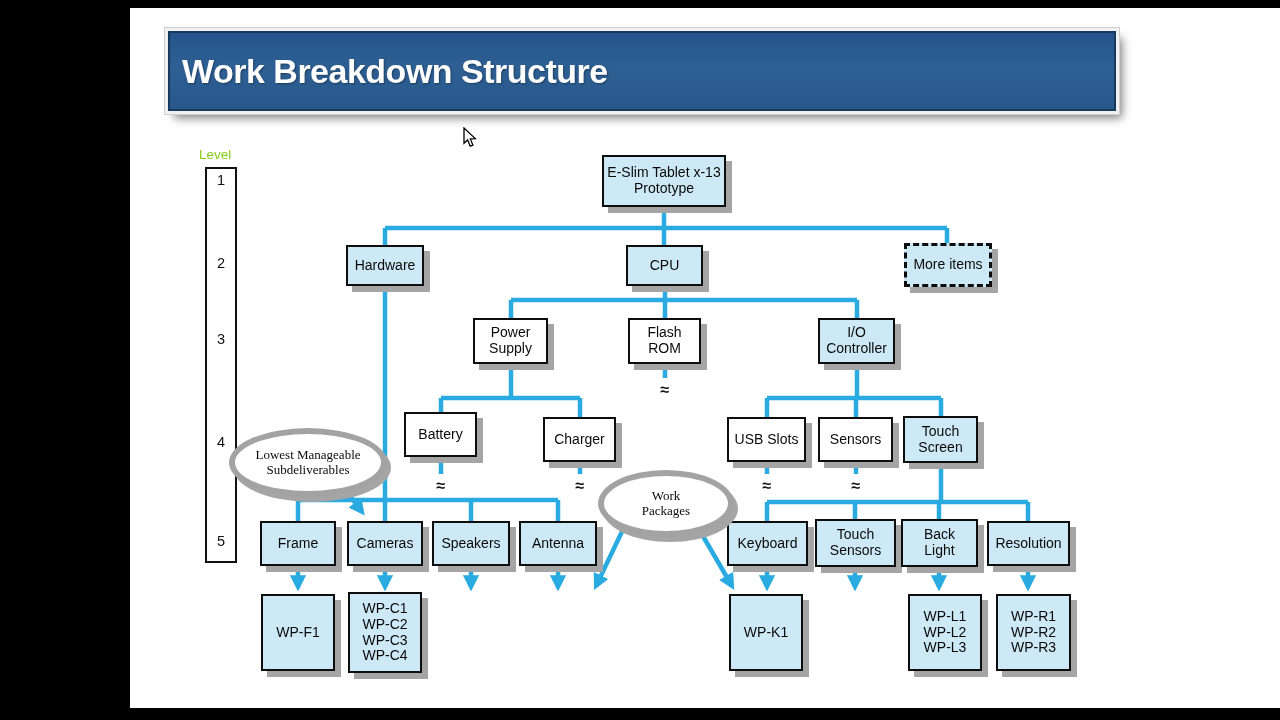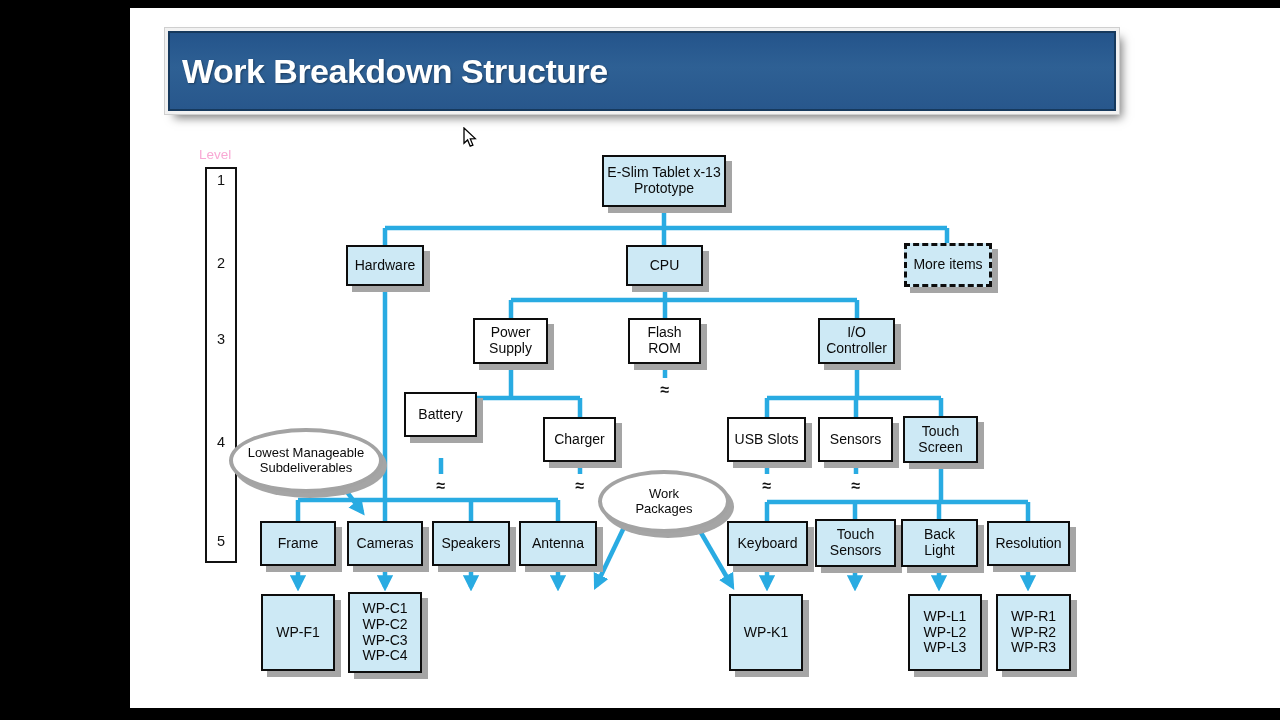--- a/index.html
+++ b/index.html
@@ -9,37 +9,37 @@
   
   #banner{position:absolute;left:168px;top:31px;width:944px;height:76px;
     background:linear-gradient(180deg,#24548b 0%, #2e6094 45%, #28578c 100%);
     border:2px solid #16395d;
     box-shadow:0 0 0 3px #f1f1f1,0 0 0 4px #cfcfcf,6px 7px 9px rgba(0,0,0,0.5);
     display:flex;align-items:center;}
   #banner-title{color:#ffffff;font-weight:bold;font-size:34px;letter-spacing:-0.5px;padding-left:12px;
     text-shadow:1px 1px 2px rgba(0,0,0,0.35);white-space:nowrap;}
 
   
-  #level-label{position:absolute;left:199px;top:147px;font-size:13.5px;color:#f9a8d4;}
+  #level-label{position:absolute;left:199px;top:147px;font-size:13.5px;color:#84cc16;}
   #level-rect{position:absolute;left:205px;top:167px;width:28px;height:392px;border:2.5px solid #111;background:#fff;}
   .level-num{position:absolute;width:32px;left:205px;text-align:center;font-size:14.5px;color:#111;}
 
   
   .node{position:absolute;background:var(--node-fill,#CDE9F5);border:2px solid #0d0d0d;
     box-shadow:6px 6px 0 var(--shadow,#a8a8a8);
     display:flex;align-items:center;justify-content:center;text-align:center;
     font-size:14px;line-height:1.14;color:#0a0a0a;white-space:pre-line;z-index:3;}
   .node.white{background:var(--node-fill-alt,#ffffff);}
   .node.dashed{border:3px dashed #0d0d0d;}
 
   
-  .callout{position:absolute;background:#fff;border:4px solid #a3a3a3;border-radius:50%;
+  .callout{position:absolute;background:#fff;border:6px solid #a3a3a3;border-radius:50%;
     box-shadow:4px 5px 0 var(--shadow,#a8a8a8);
     display:flex;align-items:center;justify-content:center;text-align:center;
-    font-size:13px;line-height:1.15;color:#0a0a0a;white-space:pre-line;z-index:4;}
+    font-size:13px;line-height:1.15;color:#0a0a0a;white-space:pre-line;z-index:4;font-family:Liberation Serif, serif;}
 
   
   .approx{position:absolute;transform:translateX(-50%);font-size:16px;font-weight:bold;color:#111;z-index:3;}
 
   #connectors{position:absolute;left:0;top:0;width:1280px;height:720px;z-index:2;pointer-events:none;}
   #connectors path{stroke:var(--connector,#29ABE2);stroke-width:4.5;fill:none;}
   #connectors .arrow{marker-end:url(#ah);}
   #ah path{fill:var(--connector,#29ABE2);stroke:none;}
 
   #cursor{position:absolute;left:463px;top:127px;z-index:9;}
@@ -108,21 +108,21 @@
   <div class="node" style="left:626px;top:245px;width:73px;height:37px">CPU</div>
   <div class="node dashed" style="left:904px;top:243px;width:82px;height:38px">More items</div>
 
   <div class="node white" style="left:473px;top:318px;width:71px;height:42px">Power
 Supply</div>
   <div class="node white" style="left:628px;top:318px;width:69px;height:42px">Flash
 ROM</div>
   <div class="node" style="left:818px;top:318px;width:73px;height:42px">I/O
 Controller</div>
 
-  <div class="node white" style="left:404px;top:392px;width:69px;height:41px">Battery</div>
+  <div class="node white" style="left:404px;top:412px;width:69px;height:41px">Battery</div>
   <div class="node white" style="left:543px;top:417px;width:69px;height:41px">Charger</div>
   <div class="node white" style="left:727px;top:417px;width:75px;height:41px">USB Slots</div>
   <div class="node white" style="left:818px;top:417px;width:71px;height:41px">Sensors</div>
   <div class="node" style="left:903px;top:416px;width:71px;height:43px">Touch
 Screen</div>
 
   <div class="node" style="left:260px;top:521px;width:72px;height:41px">Frame</div>
   <div class="node" style="left:347px;top:521px;width:72px;height:41px">Cameras</div>
   <div class="node" style="left:432px;top:521px;width:74px;height:41px">Speakers</div>
   <div class="node" style="left:519px;top:521px;width:74px;height:41px">Antenna</div>

